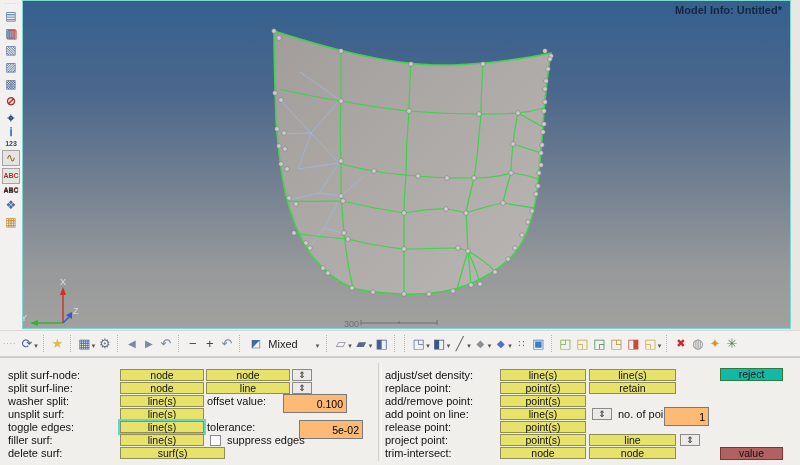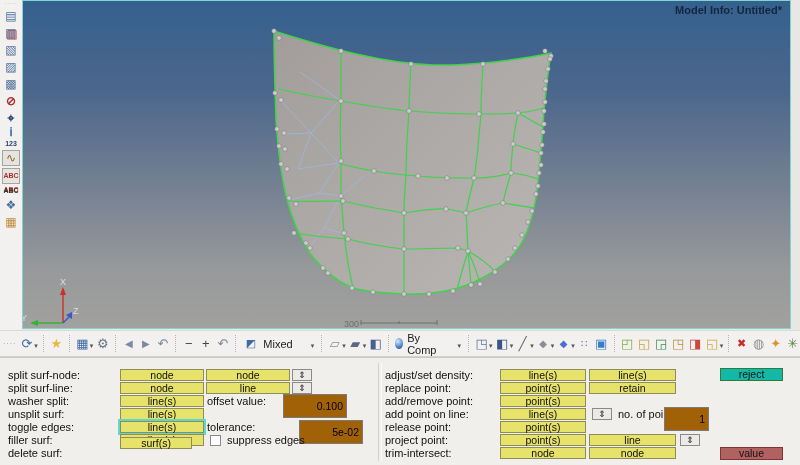--- a/index.html
+++ b/index.html
@@ -27,21 +27,21 @@
   .combo{display:flex;align-items:center;gap:4px;padding:0 2px;cursor:pointer;}
   .combo .lbl{font-size:11px;color:#1c1c1c;}
   .sphere{width:11px;height:11px;border-radius:50%;background:radial-gradient(circle at 35% 30%,#d7e7f8,#4a86c8 60%,#27496f);display:inline-block;}
 
   
   .panel{position:absolute;left:0;top:357px;width:800px;height:108px;background:#f1efec;border-top:1px solid #cbc9c5;font-size:11px;color:#111;}
   .plabel{position:absolute;line-height:12px;white-space:nowrap;}
   .ybtn{position:absolute;height:12px;background:#e6e26a;border:1px solid #8f8e5a;box-sizing:border-box;text-align:center;font-size:10.5px;line-height:10px;cursor:pointer;}
   .ybtn.hl{box-shadow:0 0 0 2px #5ed8ca;}
   .spin{position:absolute;width:20px;height:12px;background:#eceae7;border:1px solid #8a8a8a;box-sizing:border-box;text-align:center;font-size:9px;line-height:10px;color:#222;cursor:pointer;}
-  .pinput{position:absolute;height:24px;border:1px solid #7a7a7a;background:#a16207;font-family:"Liberation Sans",sans-serif;font-size:10.5px;text-align:right;padding:0 3px;box-sizing:border-box;}
+  .pinput{position:absolute;height:19px;border:1px solid #7a7a7a;background:#fdba74;font-family:"Liberation Sans",sans-serif;font-size:10.5px;text-align:right;padding:0 3px;box-sizing:border-box;}
   .pcheck{position:absolute;width:11px;height:11px;background:#fff;border:1px solid #8a8a8a;box-sizing:border-box;cursor:pointer;}
   .action{position:absolute;width:63px;height:13px;border:1px solid;box-sizing:border-box;text-align:center;font-size:10.5px;line-height:11px;cursor:pointer;}
   .reject{background:#14b8a6;border-color:#2f7c3a;}
   .return{background:#b26161;border-color:#7c3434;}
   .vsep{position:absolute;left:378px;top:5px;bottom:5px;width:2px;border-left:1px solid #d4d2ce;border-right:1px solid #fcfcfb;}
 </style>
 </head>
 <body>
 
 <div class="app">
@@ -219,25 +219,20 @@
       <span class="lbl">Mixed</span>
       <span class="tcaret" style="margin-left:14px">▾</span>
     </span>
     <span class="tsep"></span>
     <span class="tico" style="color:#8a9098">▱</span>
     <span class="tcaret">▾</span>
     <span class="tico" style="color:#5a6b80">▰</span>
     <span class="tcaret">▾</span>
     <span class="tico" style="color:#46608c">◧</span>
     <span class="tsep"></span>
-    <span class="combo">
-      <span class="sphere"></span>
-      <span class="lbl">By Comp</span>
-      <span class="tcaret" style="margin-left:14px">▾</span>
-    </span>
     <span class="tsep"></span>
     <span class="tico" style="color:#5a7498">◳</span>
     <span class="tcaret">▾</span>
     <span class="tico" style="color:#3a5684">◧</span>
     <span class="tcaret">▾</span>
     <span class="tico" style="color:#666">╱</span>
     <span class="tcaret">▾</span>
     <span class="tico" style="color:#8a8f96;font-size:10px">◆</span>
     <span class="tcaret">▾</span>
     <span class="tico" style="color:#4a6fd0;font-size:10px">◆</span>
@@ -284,21 +279,21 @@
     <div class="ybtn hl" style="top:63px;left:120px;width:84px">line(s)</div>
     <div class="plabel" style="top:63px;left:207px">tolerance:</div>
     <input class="pinput" style="top: 62px; left: 283px; width: 64px; margin-left: 16px;" value="5e-02">
 
     <div class="plabel" style="top:76px;left:8px">filler surf:</div>
     <div class="ybtn" style="top:76px;left:120px;width:84px">line(s)</div>
     <div class="pcheck" style="top:77px;left:210px"></div>
     <div class="plabel" style="top:76px;left:227px">suppress edges</div>
 
     <div class="plabel" style="top:89px;left:8px">delete surf:</div>
-    <div class="ybtn" style="top:79px;left:120px;width:72px">surf(s)</div>
+    <div class="ybtn" style="top:89px;left:120px;width:105px">surf(s)</div>
 
     <div class="plabel" style="top:11px;left:385px">adjust/set density:</div>
     <div class="ybtn" style="top:11px;left:500px;width:86px">line(s)</div>
     <div class="ybtn" style="top:11px;left:589px;width:87px">line(s)</div>
 
     <div class="plabel" style="top:24px;left:385px">replace point:</div>
     <div class="ybtn" style="top:24px;left:500px;width:86px">point(s)</div>
     <div class="ybtn" style="top:24px;left:589px;width:87px">retain</div>
 
     <div class="plabel" style="top:37px;left:385px">add/remove point:</div>

